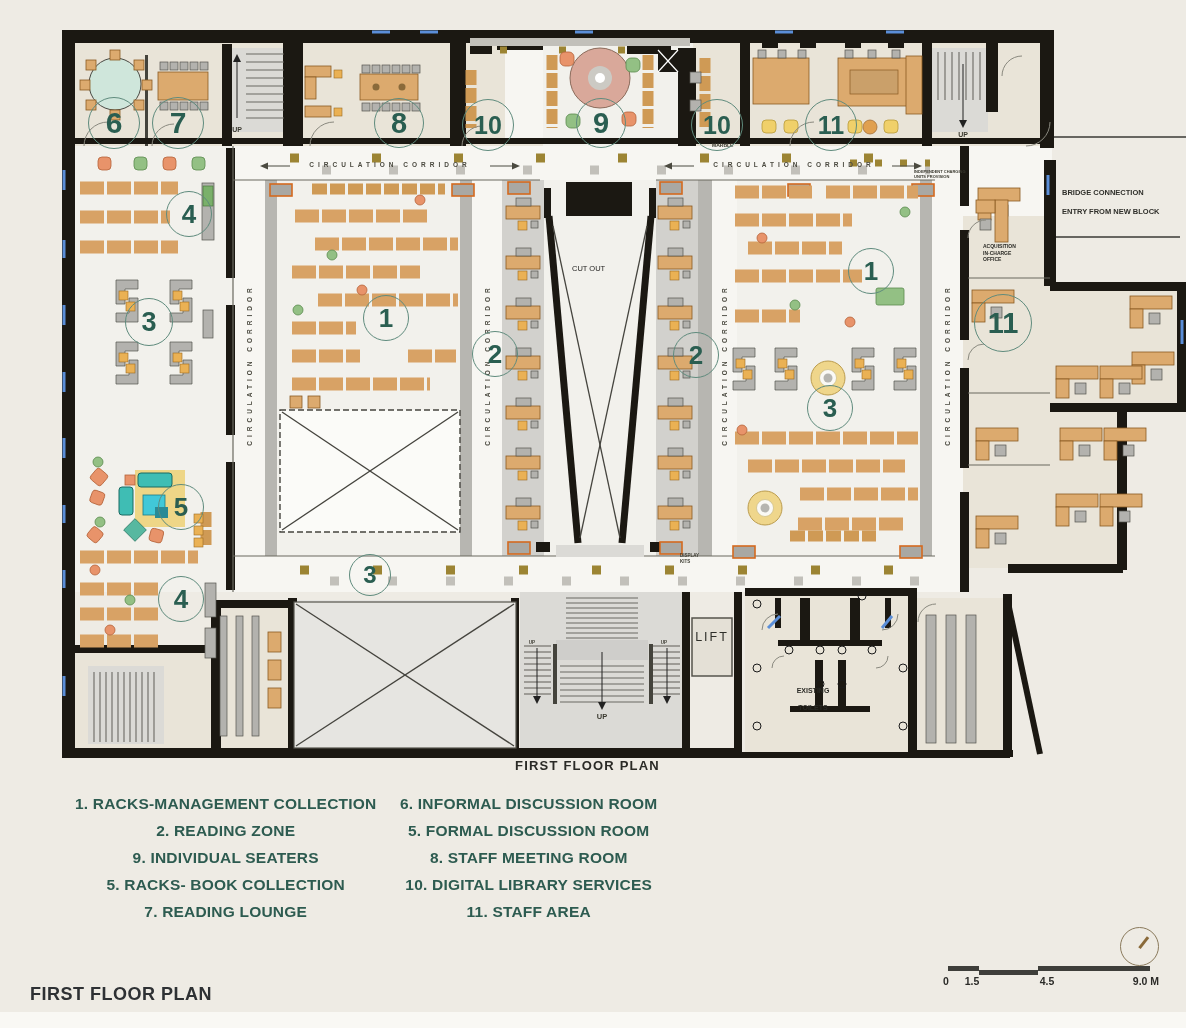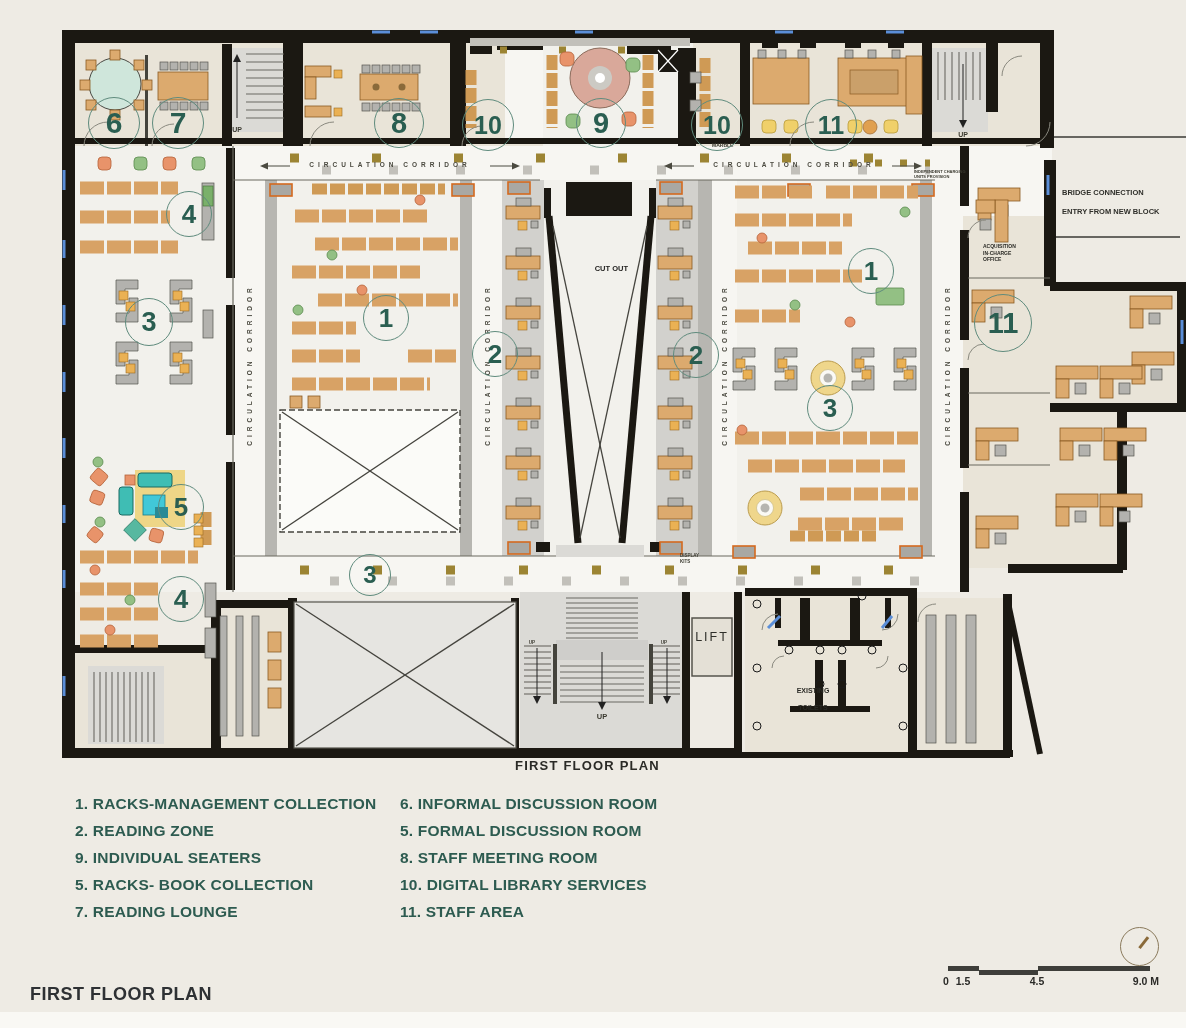--- a/index.html
+++ b/index.html
@@ -30,21 +30,21 @@
   
   .t{position:absolute;color:#3a392f;white-space:pre-line;}
   .hlab{position:absolute;height:12px;text-align:center;font-size:6.5px;letter-spacing:4px;
         color:#4b4a40;font-weight:600;white-space:nowrap;}
   .vlab{position:absolute;width:250px;height:14px;display:flex;align-items:center;justify-content:center;
         transform:rotate(-90deg);font-size:6.5px;letter-spacing:4px;color:#4b4a40;font-weight:600;white-space:nowrap;}
   .marker{position:absolute;border:1.6px solid #5f8b7d;border-radius:50%;color:#2a5e51;
           font-weight:700;display:flex;align-items:center;justify-content:center;line-height:1;}
   .caption{position:absolute;left:495px;top:758px;width:185px;text-align:center;font-size:13px;
            letter-spacing:1.2px;font-weight:600;color:#2a2a26;}
-  .legend-col{position:absolute;color:#2d5b50;font-weight:700;font-size:15.5px;letter-spacing:.2px;}
+  .legend-col{position:absolute;color:#2d5b50;font-weight:700;font-size:15.5px;letter-spacing:.2px;text-align:center;}
   .legend-item{height:27px;line-height:27px;white-space:nowrap;}
   .big-title{position:absolute;left:30px;top:984px;font-size:18px;font-weight:700;color:#2e3134;letter-spacing:.5px;}
   .scalebar{position:absolute;left:940px;top:962px;width:220px;height:36px;}
   .sb-seg{position:absolute;height:4.5px;background:#3e3e3a;}
   .sb-tick{position:absolute;top:13px;font-size:10.5px;font-weight:600;color:#2b2b28;text-align:center;}
   .north{position:absolute;left:1120px;top:927px;width:37px;height:37px;border:1.4px solid #8a7a5c;border-radius:50%;}
   .needle{position:absolute;left:17px;top:6px;width:2.6px;height:14px;background:#8a6a3a;
           transform:rotate(38deg);transform-origin:bottom center;}
   .footer-strip{position:absolute;left:0;top:1012px;width:1186px;height:16px;background:#f9f8f4;}
 </style>
@@ -590,21 +590,21 @@
   </g>
 </svg>
 
 <div class="hlab" style="left:292px;top:161px;width:196px;">CIRCULATION CORRIDOR</div>
 <div class="hlab" style="left:696px;top:161px;width:196px;">CIRCULATION CORRIDOR</div>
 <div class="vlab" style="left:124px;top:358px;">CIRCULATION CORRIDOR</div>
 <div class="vlab" style="left:362px;top:358px;">CIRCULATION CORRIDOR</div>
 <div class="vlab" style="left:599px;top:358px;">CIRCULATION CORRIDOR</div>
 <div class="vlab" style="left:822px;top:358px;">CIRCULATION CORRIDOR</div>
 
-<div class="t" style="left:572px;top:264px;width:56px;text-align:right;font-size:7.5px;font-weight:700;color:#232220;">CUT OUT</div>
+<div class="t" style="left:572px;top:264px;width:56px;text-align:left;font-size:7.5px;font-weight:400;color:#232220;">CUT OUT</div>
 
 <div class="t" style="left:226px;top:126px;width:22px;text-align:center;font-size:7px;font-weight:700;">UP</div>
 <div class="t" style="left:952px;top:131px;width:22px;text-align:center;font-size:7px;font-weight:700;">UP</div>
 <div class="t" style="left:591px;top:712px;width:22px;text-align:center;font-size:7.5px;font-weight:700;">UP</div>
 <div class="t" style="left:524px;top:640px;width:16px;text-align:center;font-size:4.5px;font-weight:700;">UP</div>
 <div class="t" style="left:656px;top:640px;width:16px;text-align:center;font-size:4.5px;font-weight:700;">UP</div>
 
 <div class="t" style="left:690px;top:630px;width:44px;text-align:center;font-size:12.5px;letter-spacing:2px;color:#2f2f2a;">LIFT</div>
 
 <div class="t" style="left:782px;top:678px;width:62px;text-align:center;font-size:7px;font-weight:700;line-height:8.5px;color:#2a2a25;">
@@ -661,22 +661,22 @@
   <div class="legend-item">11. STAFF AREA</div>
 </div>
 
 <div class="big-title">FIRST FLOOR PLAN</div>
 
 <div class="scalebar">
   <div class="sb-seg" style="left:8px;top:4px;width:31px;"></div>
   <div class="sb-seg" style="left:39px;top:8px;width:59px;"></div>
   <div class="sb-seg" style="left:98px;top:4px;width:112px;"></div>
   <div class="sb-tick" style="left:-2px;width:16px;">0</div>
-  <div class="sb-tick" style="left:10px;width:26px;">1.5</div>
-  <div class="sb-tick" style="left:84px;width:26px;">4.5</div>
+  <div class="sb-tick" style="left:19px;width:26px;">1.5</div>
+  <div class="sb-tick" style="left:94px;width:26px;">4.5</div>
   <div class="sb-tick" style="left:184px;width:44px;">9.0 M</div>
 </div>
 <div class="north">
   <div class="needle"></div>
 </div>
 
 <div class="footer-strip"></div>
 
 </div>
 

